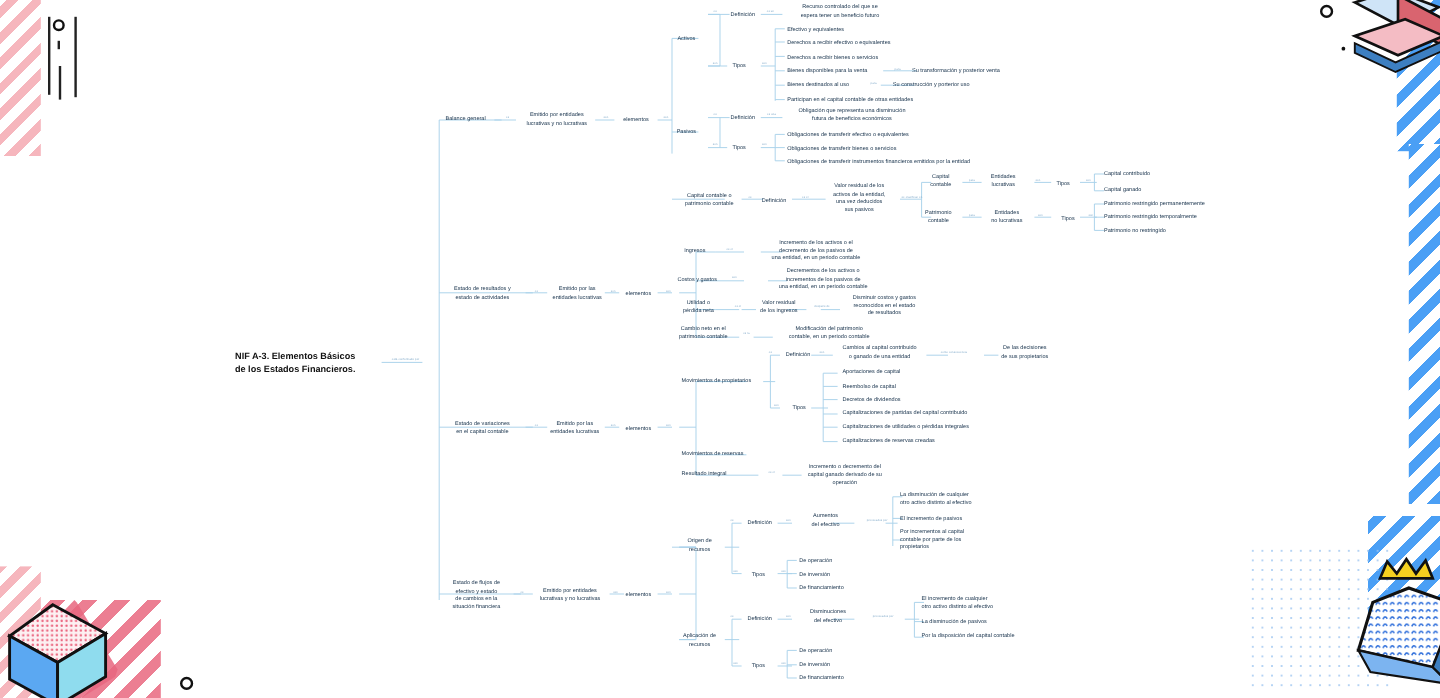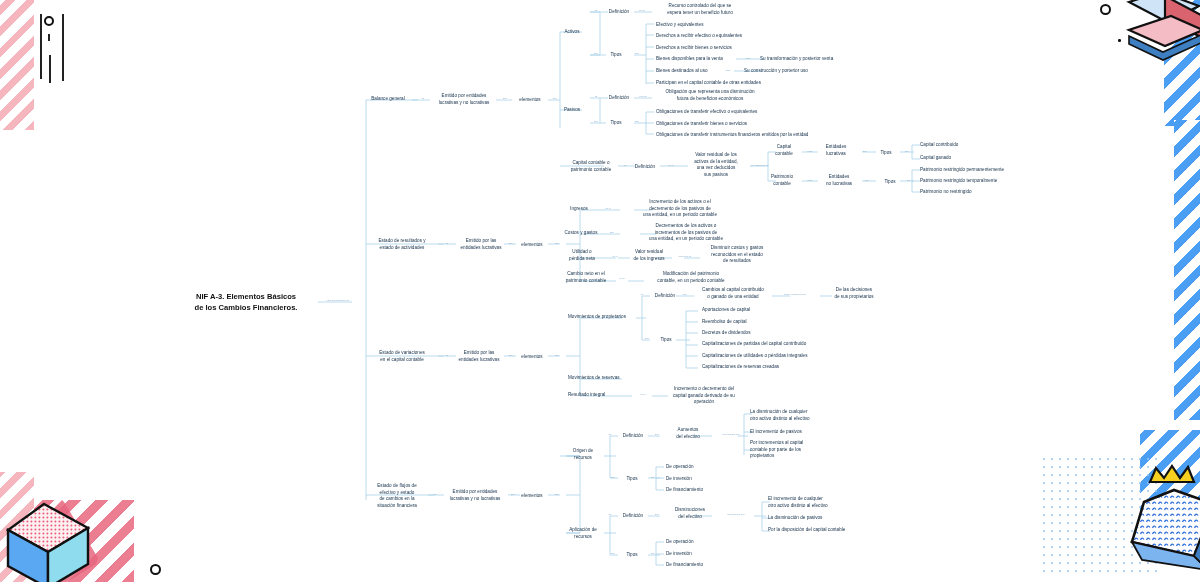--- a/index.html
+++ b/index.html
@@ -170,21 +170,21 @@
   <path class="lk" d="M744 414 V455 M744 414 H752 M744 432 H752 M744 450 H752"></path>
   <path class="lk" d="M648 478 H660 M656 467 V490 M656 467 H664 M656 478 H664 M656 490 H664"></path>
   <path class="lk" d="M604 533 H616 M610 516 V555 M610 516 H618 M610 555 H618"></path>
   <path class="lk" d="M648 516 H660 M694 516 H712 M754 516 H766"></path>
   <path class="lk" d="M762 502 V531 M762 502 H770 M762 518 H770 M762 531 H770"></path>
   <path class="lk" d="M648 555 H660 M656 542 V565 M656 542 H664 M656 554 H664 M656 565 H664"></path>
 </svg>
 
 <div class="title">
   <span>NIF A-3. Elementos Básicos</span><br>
-  <span>de los Cambios Financieros.</span>
+  <span>de los Estados Financieros.</span>
 </div>
 <div class="rel" style="left:310px;top:299px;width:56px;">está conformado por</div>
 
 <div class="node c" style="left:360px;top:96px;width:56px;">Balance general</div>
 <div class="rel" style="left:416px;top:97px;width:14px;">es</div>
 <div class="node c" style="left:430px;top:93px;width:68px;">Emitido por entidades
 lucrativas y no lucrativas</div>
 <div class="rel" style="left:498px;top:97px;width:14px;">son</div>
 <div class="node c" style="left:510px;top:97px;width:40px;">elementos</div>
 <div class="rel" style="left:548px;top:97px;width:14px;">son</div>

